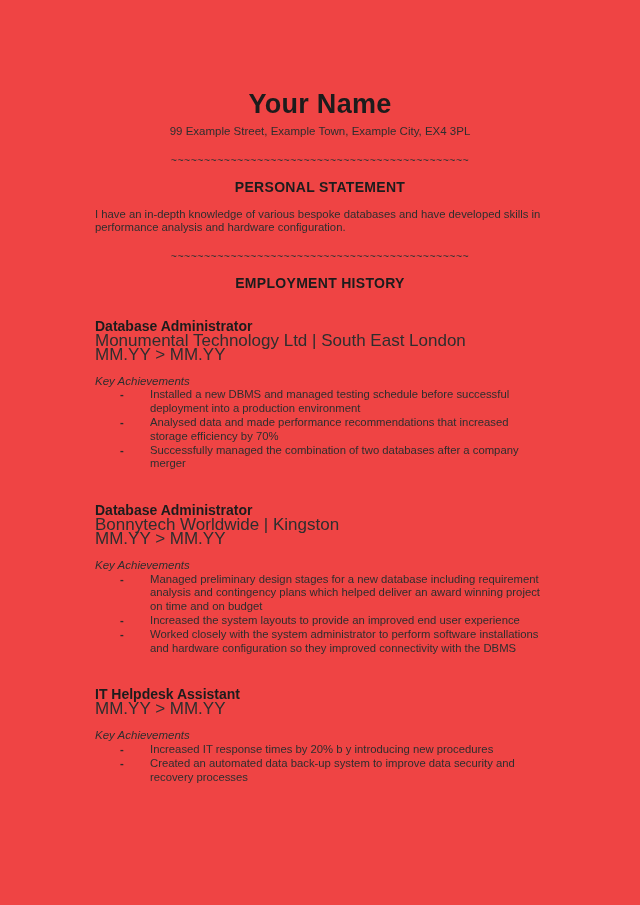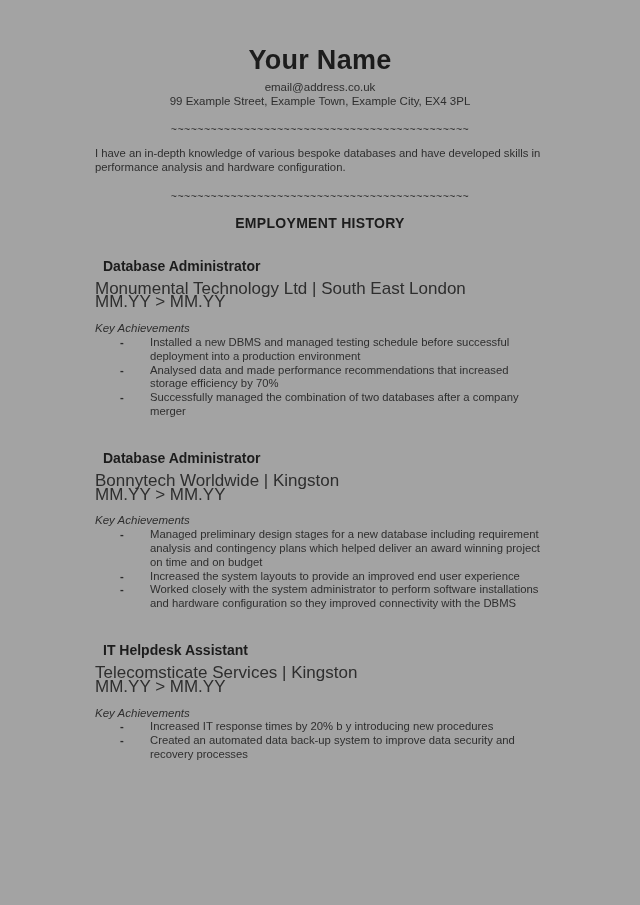--- a/index.html
+++ b/index.html
@@ -4,25 +4,25 @@
 <style>
   html, body {
     margin: 0;
     padding: 0;
     background: #fbfbfb;
   }
   .page {
     position: relative;
     width: 640px;
     height: 905px;
-    background: #a3a3a3;
+    background: #ef4444;
     color: #2a2a2a;
     font-family: "Liberation Sans", sans-serif;
     box-sizing: border-box;
-    padding: 45px 95px 0 95px;
+    padding: 89px 95px 0 95px;
     overflow: hidden;
   }
   .header {
     text-align: center;
   }
   .name {
     font-size: 27px;
     font-weight: bold;
     color: #1c1c1c;
     margin: 0 0 6px 0;
@@ -58,21 +58,21 @@
     margin: 12px 0 0 0;
     color: #2e2e2e;
   }
   .para + .para { margin-top: 14px; }
   .jobs-wrap { margin-top: 26px; }
   .job { margin: 0 0 31px 0; }
   .job-title {
     font-size: 14px;
     font-weight: bold;
     color: #1c1c1c;
-    margin: 8px;
+    margin: 0;
     line-height: 16px;
   }
   .job-sub {
     font-size: 17px;
     line-height: 13.8px;
     color: #2e2e2e;
   }
   .ka-label {
     font-size: 11.5px;
     line-height: 13.8px;
@@ -98,26 +98,26 @@
   }
   ul.achievements .li-text { flex: 1; }
 </style>
 </head>
 <body>
 
 <div class="page">
 
   <div class="header">
     <h1 class="name">Your Name</h1>
-    <div class="contact-line">email@address.co.uk</div>
     <div class="contact-line">99 Example Street, Example Town, Example City, EX4 3PL</div>
   </div>
 
   <div class="separator">~~~~~~~~~~~~~~~~~~~~~~~~~~~~~~~~~~~~~~~~~~~~~</div>
 
+  <h2 class="section-heading">PERSONAL STATEMENT</h2>
 
   <p class="para">I have an in-depth knowledge of various bespoke databases and have developed skills in performance analysis and hardware configuration.</p>
 
   <div class="separator">~~~~~~~~~~~~~~~~~~~~~~~~~~~~~~~~~~~~~~~~~~~~~</div>
 
   <h2 class="section-heading">EMPLOYMENT HISTORY</h2>
 
   <div class="jobs-wrap">
 
     <section class="job">
@@ -157,21 +157,20 @@
         </li>
         <li>
           <span class="dash">-</span>
           <span class="li-text">Worked closely with the system administrator to perform software installations and hardware configuration so they improved connectivity with the DBMS</span>
         </li>
       </ul>
     </section>
 
     <section class="job">
       <h3 class="job-title">IT Helpdesk Assistant</h3>
-      <div class="job-sub">Telecomsticate Services | Kingston</div>
       <div class="job-sub">MM.YY &gt; MM.YY</div>
       <div class="ka-label">Key Achievements</div>
       <ul class="achievements">
         <li>
           <span class="dash">-</span>
           <span class="li-text">Increased IT response times by 20% b y introducing new procedures</span>
         </li>
         <li>
           <span class="dash">-</span>
           <span class="li-text">Created an automated data back-up system to improve data security and recovery processes</span>

